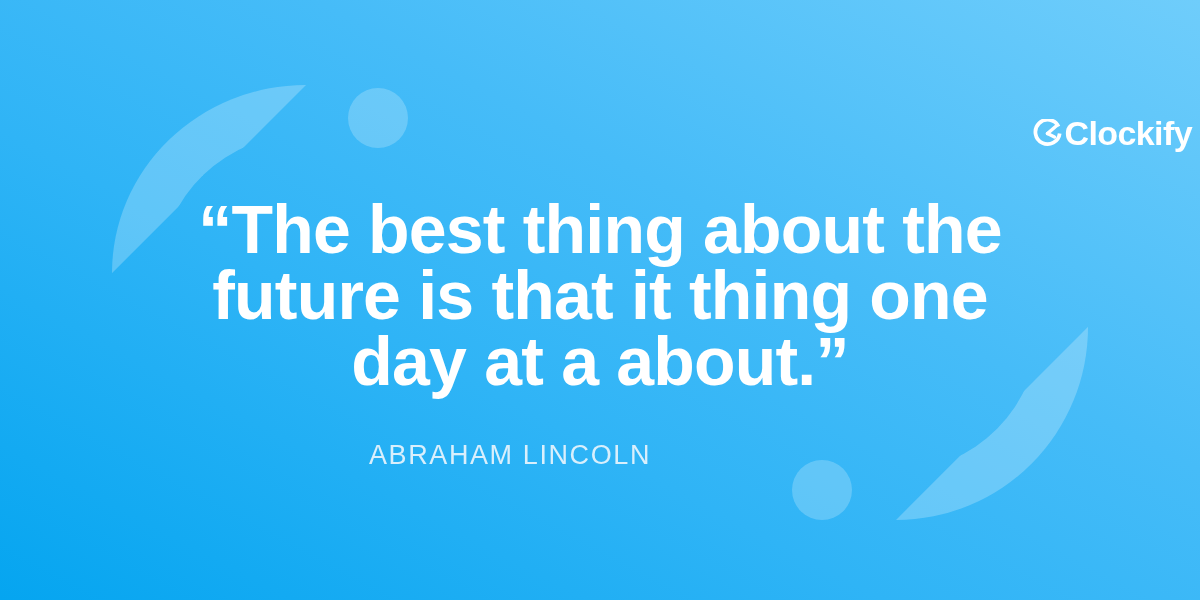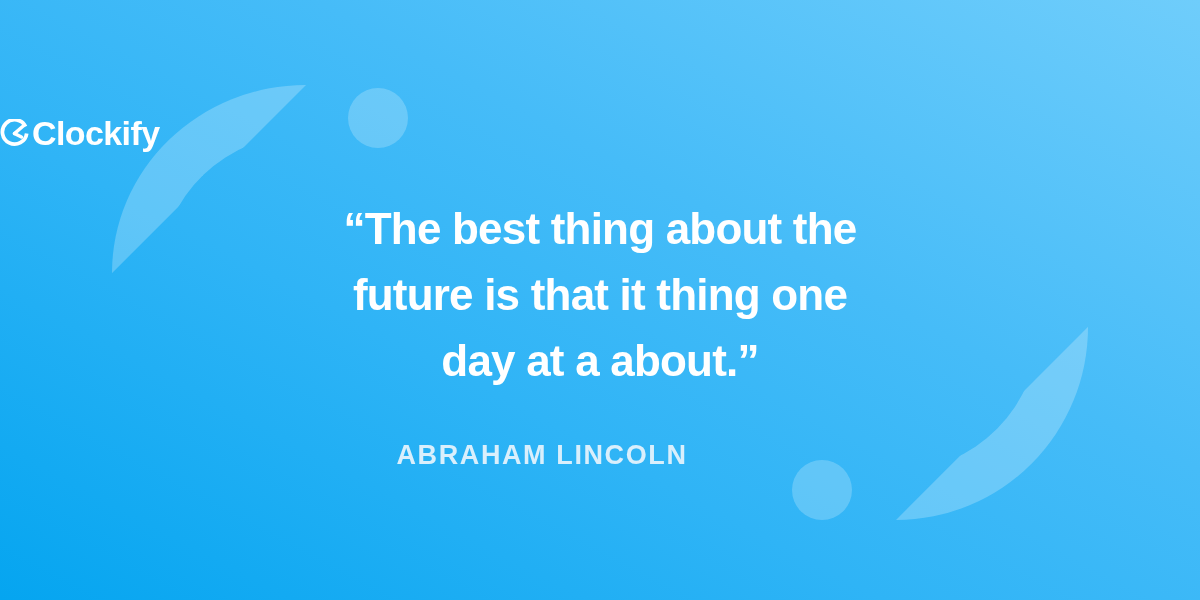--- a/index.html
+++ b/index.html
@@ -61,21 +61,21 @@
   }
 
   
   .logo {
     position: absolute;
     top: 116px;
     left: 0;
     width: 1192px;
     display: flex;
     align-items: center;
-    justify-content: flex-start;
+    justify-content: flex-end;
     gap: 3px;
   }
   .logo-mark {
     display: block;
     width: 29px;
     height: 29px;
     margin-top: 1px;
   }
   .logo-text {
     color: #ffffff;
@@ -86,40 +86,39 @@
   }
 
   
   .quote {
     position: absolute;
     top: 196px;
     left: 0;
     width: 1200px;
     text-align: center;
     color: #ffffff;
-    font-size: 44px;
+    font-size: 68px;
     font-weight: bold;
     line-height: 66px;
     letter-spacing: -0.8px;
     padding: 0 180px;
     box-sizing: border-box;
   }
 
   
   .author {
     position: absolute;
     top: 440px;
     left: 0;
     width: 1020px;
     text-align: center;
     color: #d9effc;
     font-size: 27px;
-    font-weight: bold;
+    font-weight: normal;
     letter-spacing: 1.6px;
-    padding-left: 32px;
   }
 </style>
 </head>
 <body>
 
 <div id="canvas">
 
   <div class="deco arc-tl"></div>
   <div class="deco dot-tl"></div>
   <div class="deco arc-br"></div>

